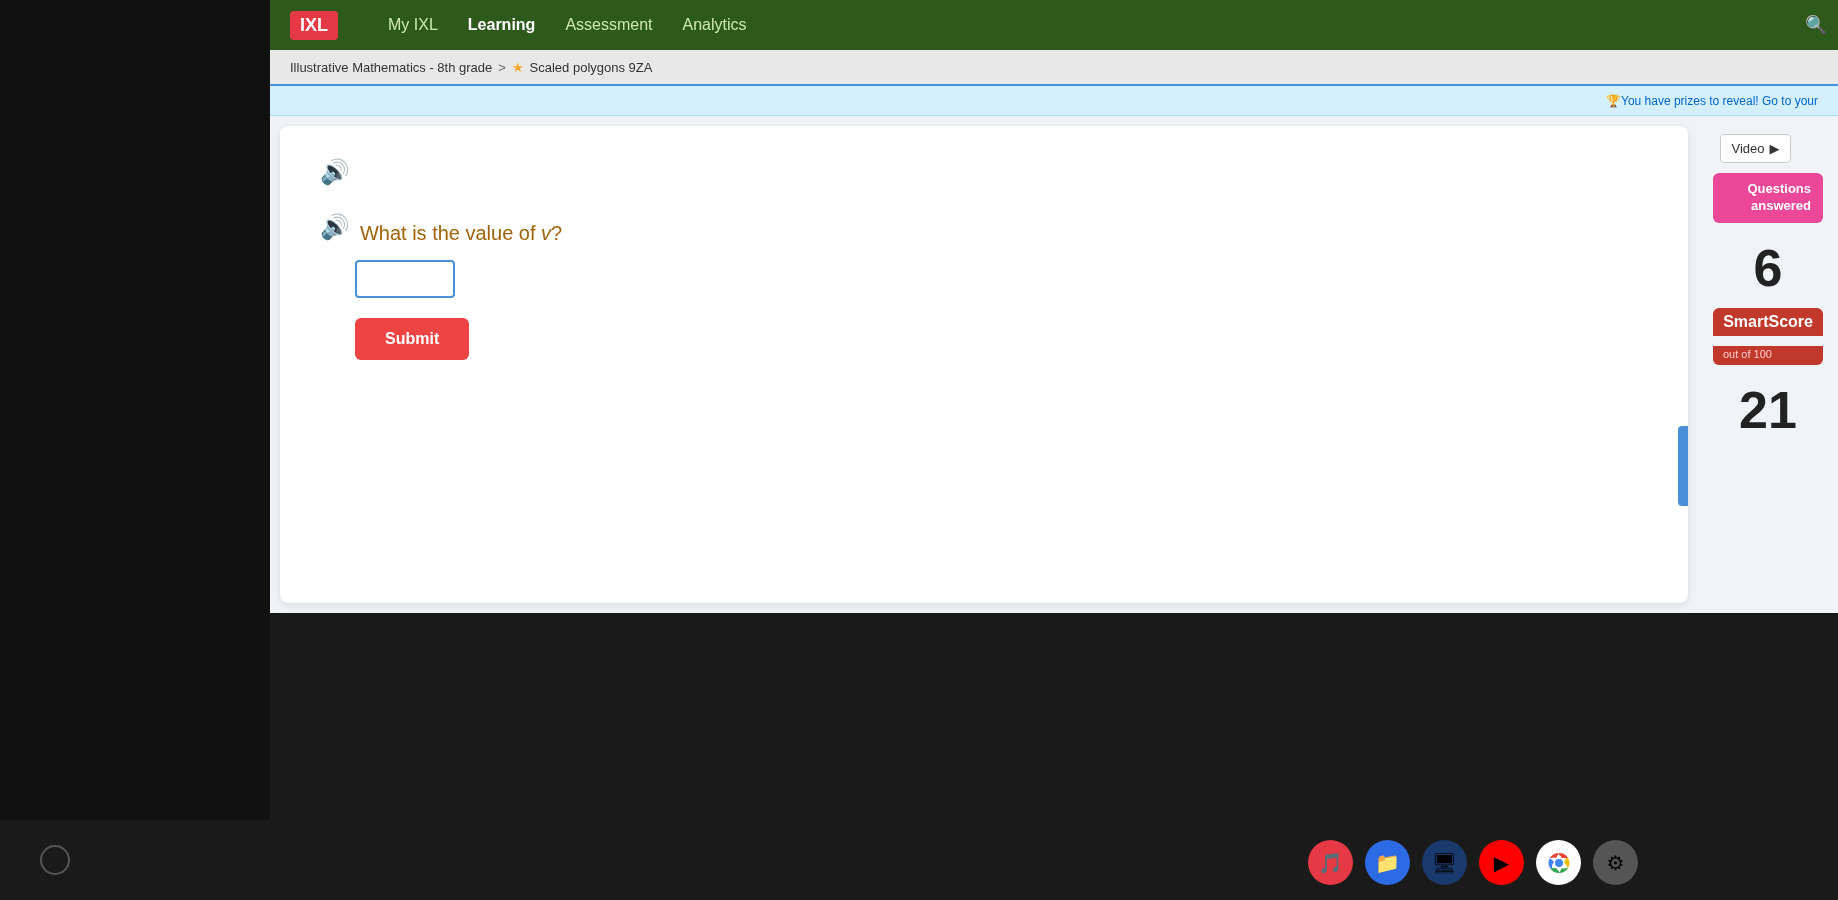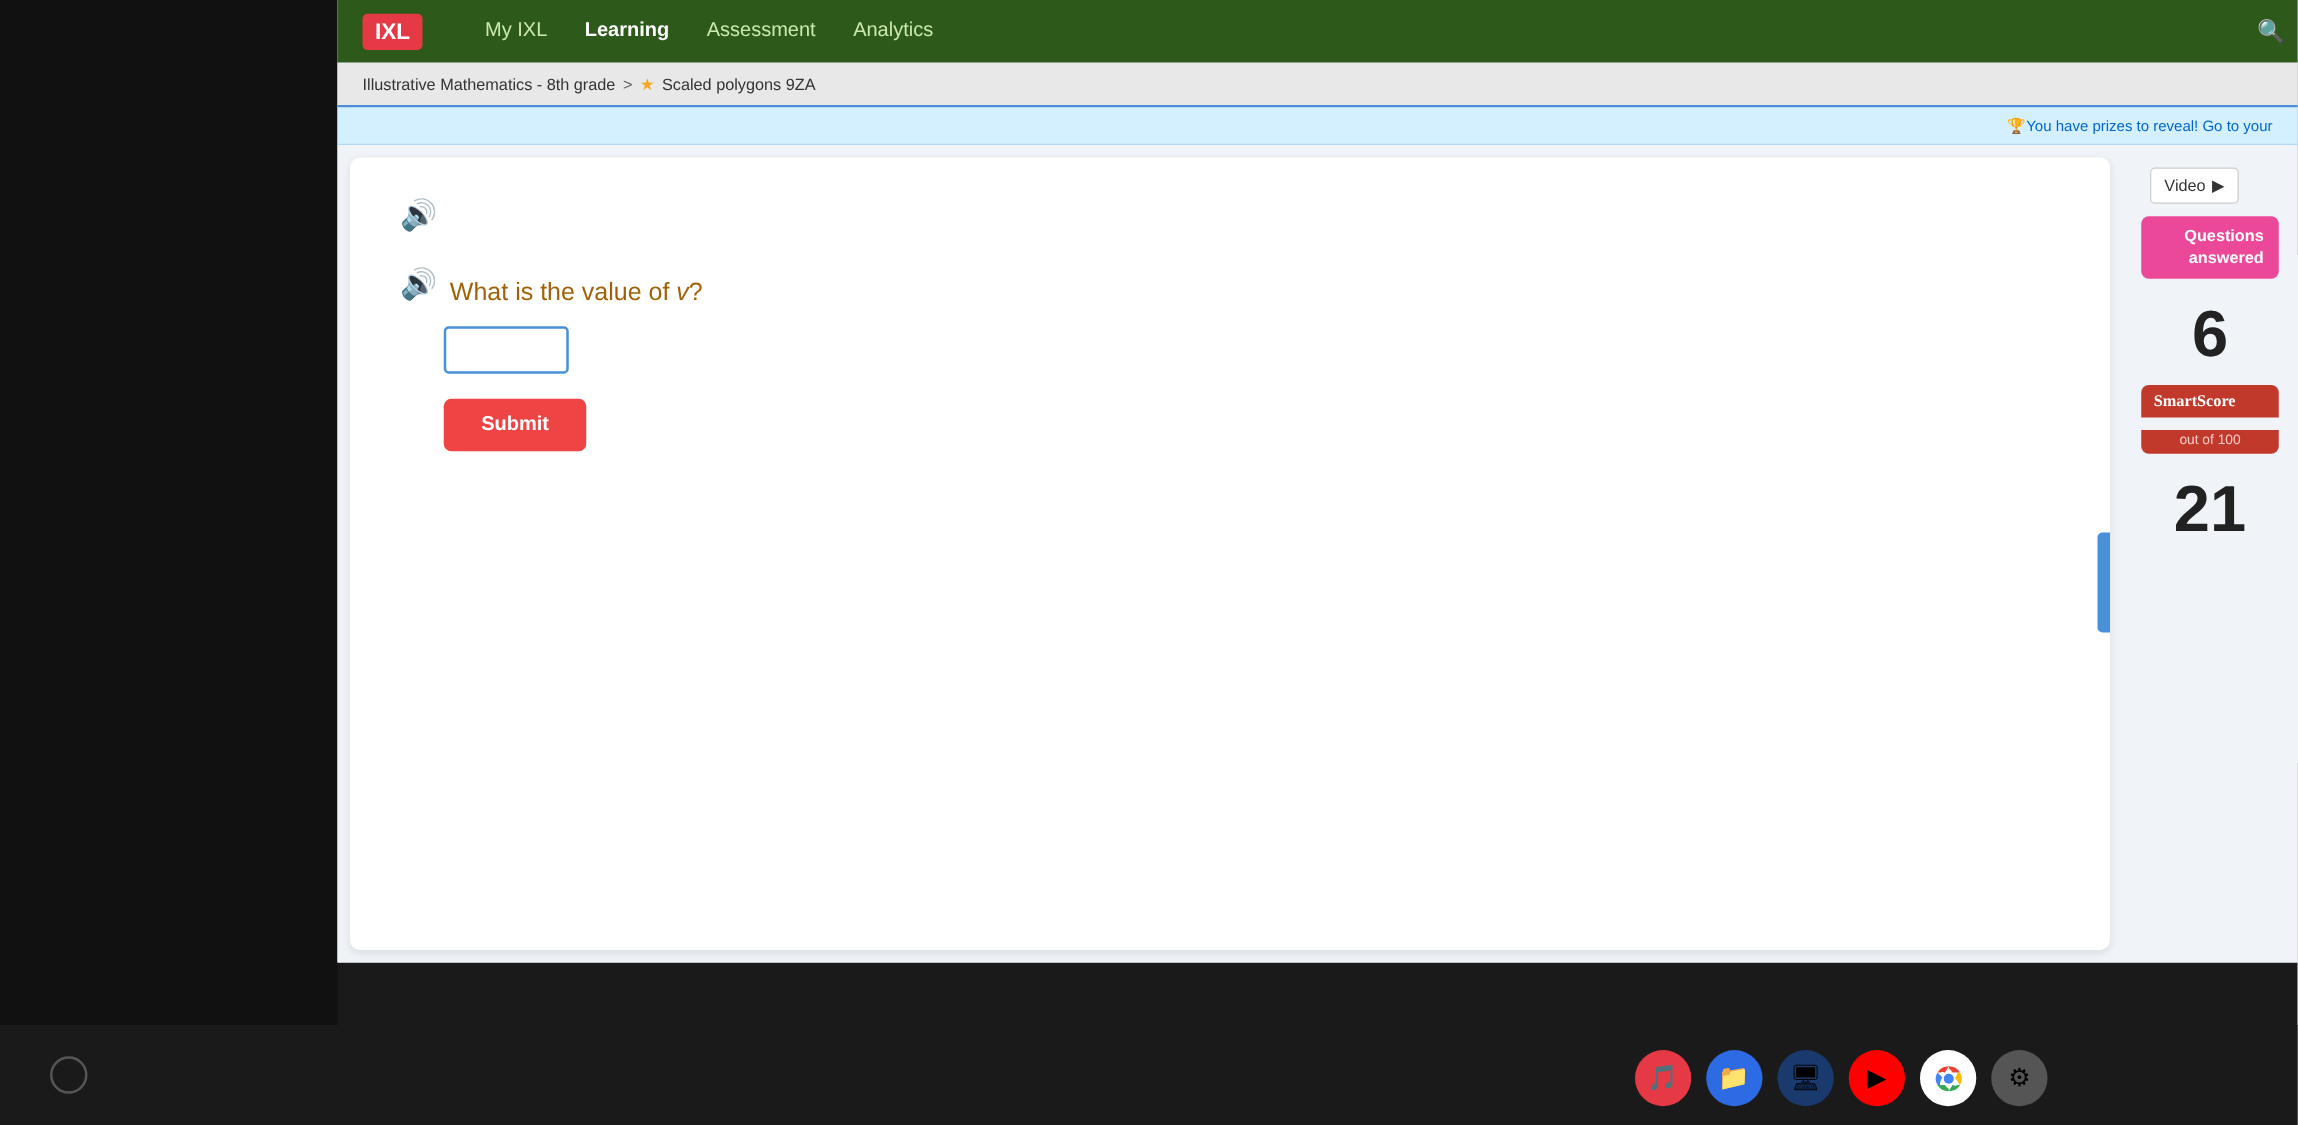--- a/index.html
+++ b/index.html
@@ -17,21 +17,21 @@
       position: absolute;
       left: 0; top: 0;
       width: 270px; height: 900px;
       background: #111;
     }
 
     
     .main-wrapper {
       position: absolute;
       left: 270px; top: 0;
-      width: 1568px; height: 770px;
+      width: 1568px; height: 613px;
       background: #fff;
       display: flex;
       flex-direction: column;
     }
 
     
     .top-nav {
       background: #2d5a1b;
       height: 50px;
       display: flex;
@@ -163,32 +163,30 @@
       color: #222;
       text-align: center;
       margin-top: 5px;
     }
 
     .smart-score-label {
       background: #c0392b;
       color: white;
       border-radius: 6px 6px 0 0;
       padding: 5px 10px;
-      text-align: left;
-      font-size: 13px;
+      text-align: right;
+      font-size: 16px;
       font-weight: bold;
       width: 110px;
-      font-family: Liberation Serif, serif;
     }
     .smart-score-sublabel {
       background: #c0392b;
       color: #ffcccc;
       border-radius: 0 0 6px 6px;
       padding: 2px 10px 5px;
-      text-align: center;
       font-size: 11px;
       width: 110px;
     }
 
     .smart-score-value {
       font-size: 52px;
       font-weight: bold;
       color: #222;
       text-align: center;
       margin-top: 5px;

